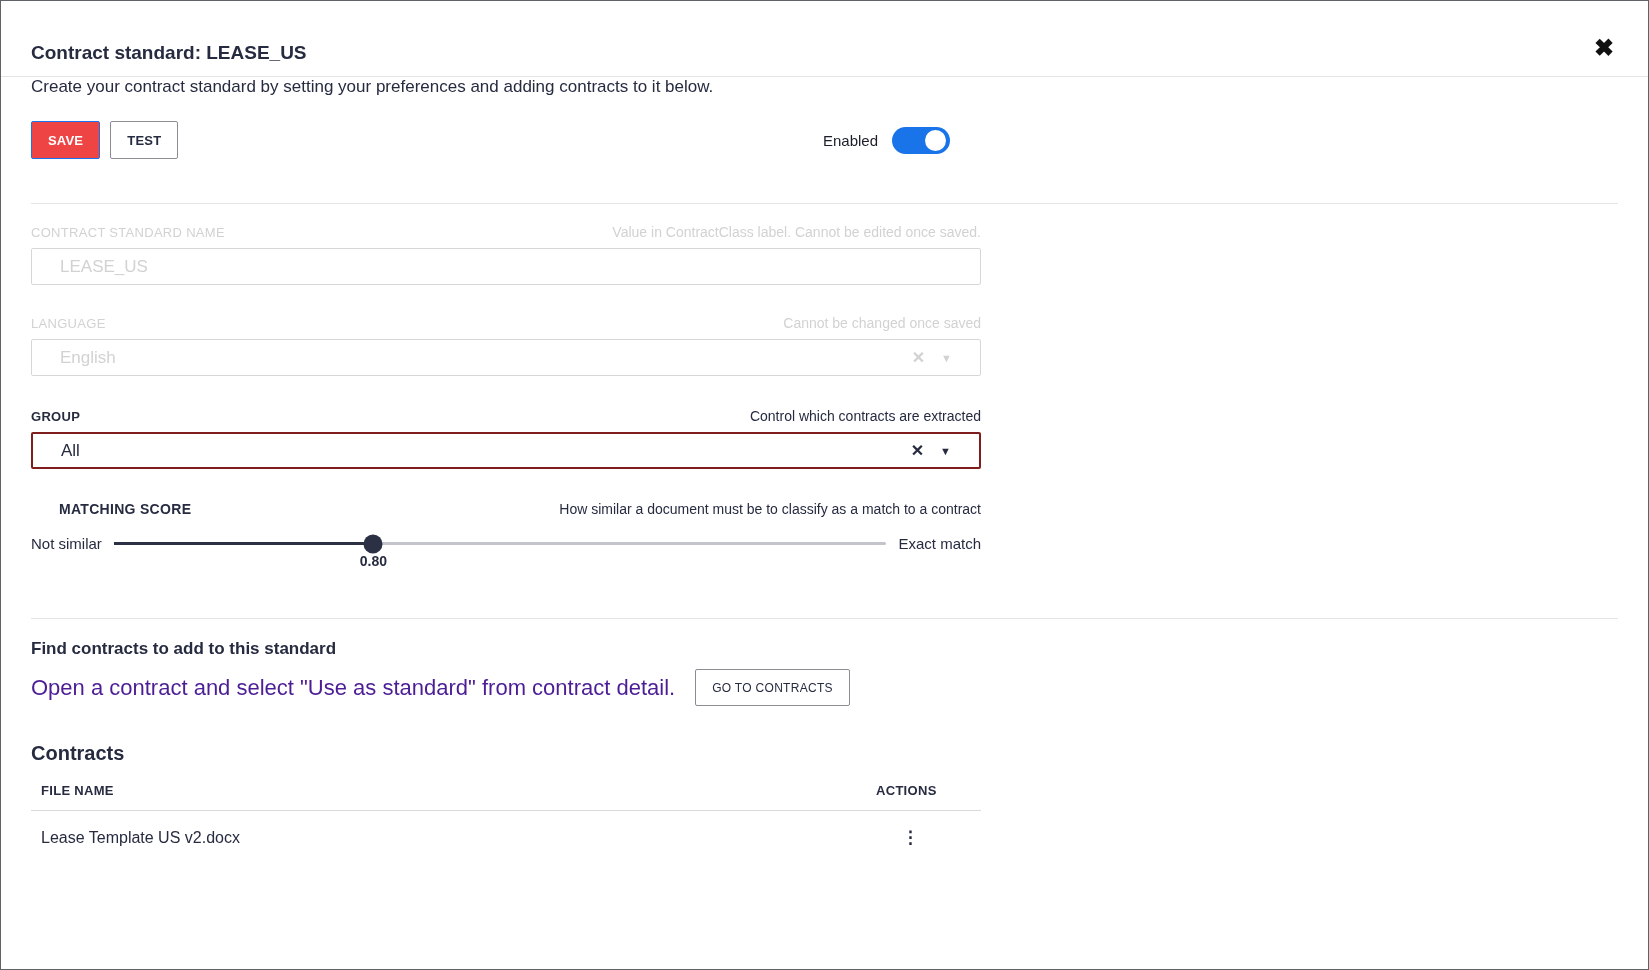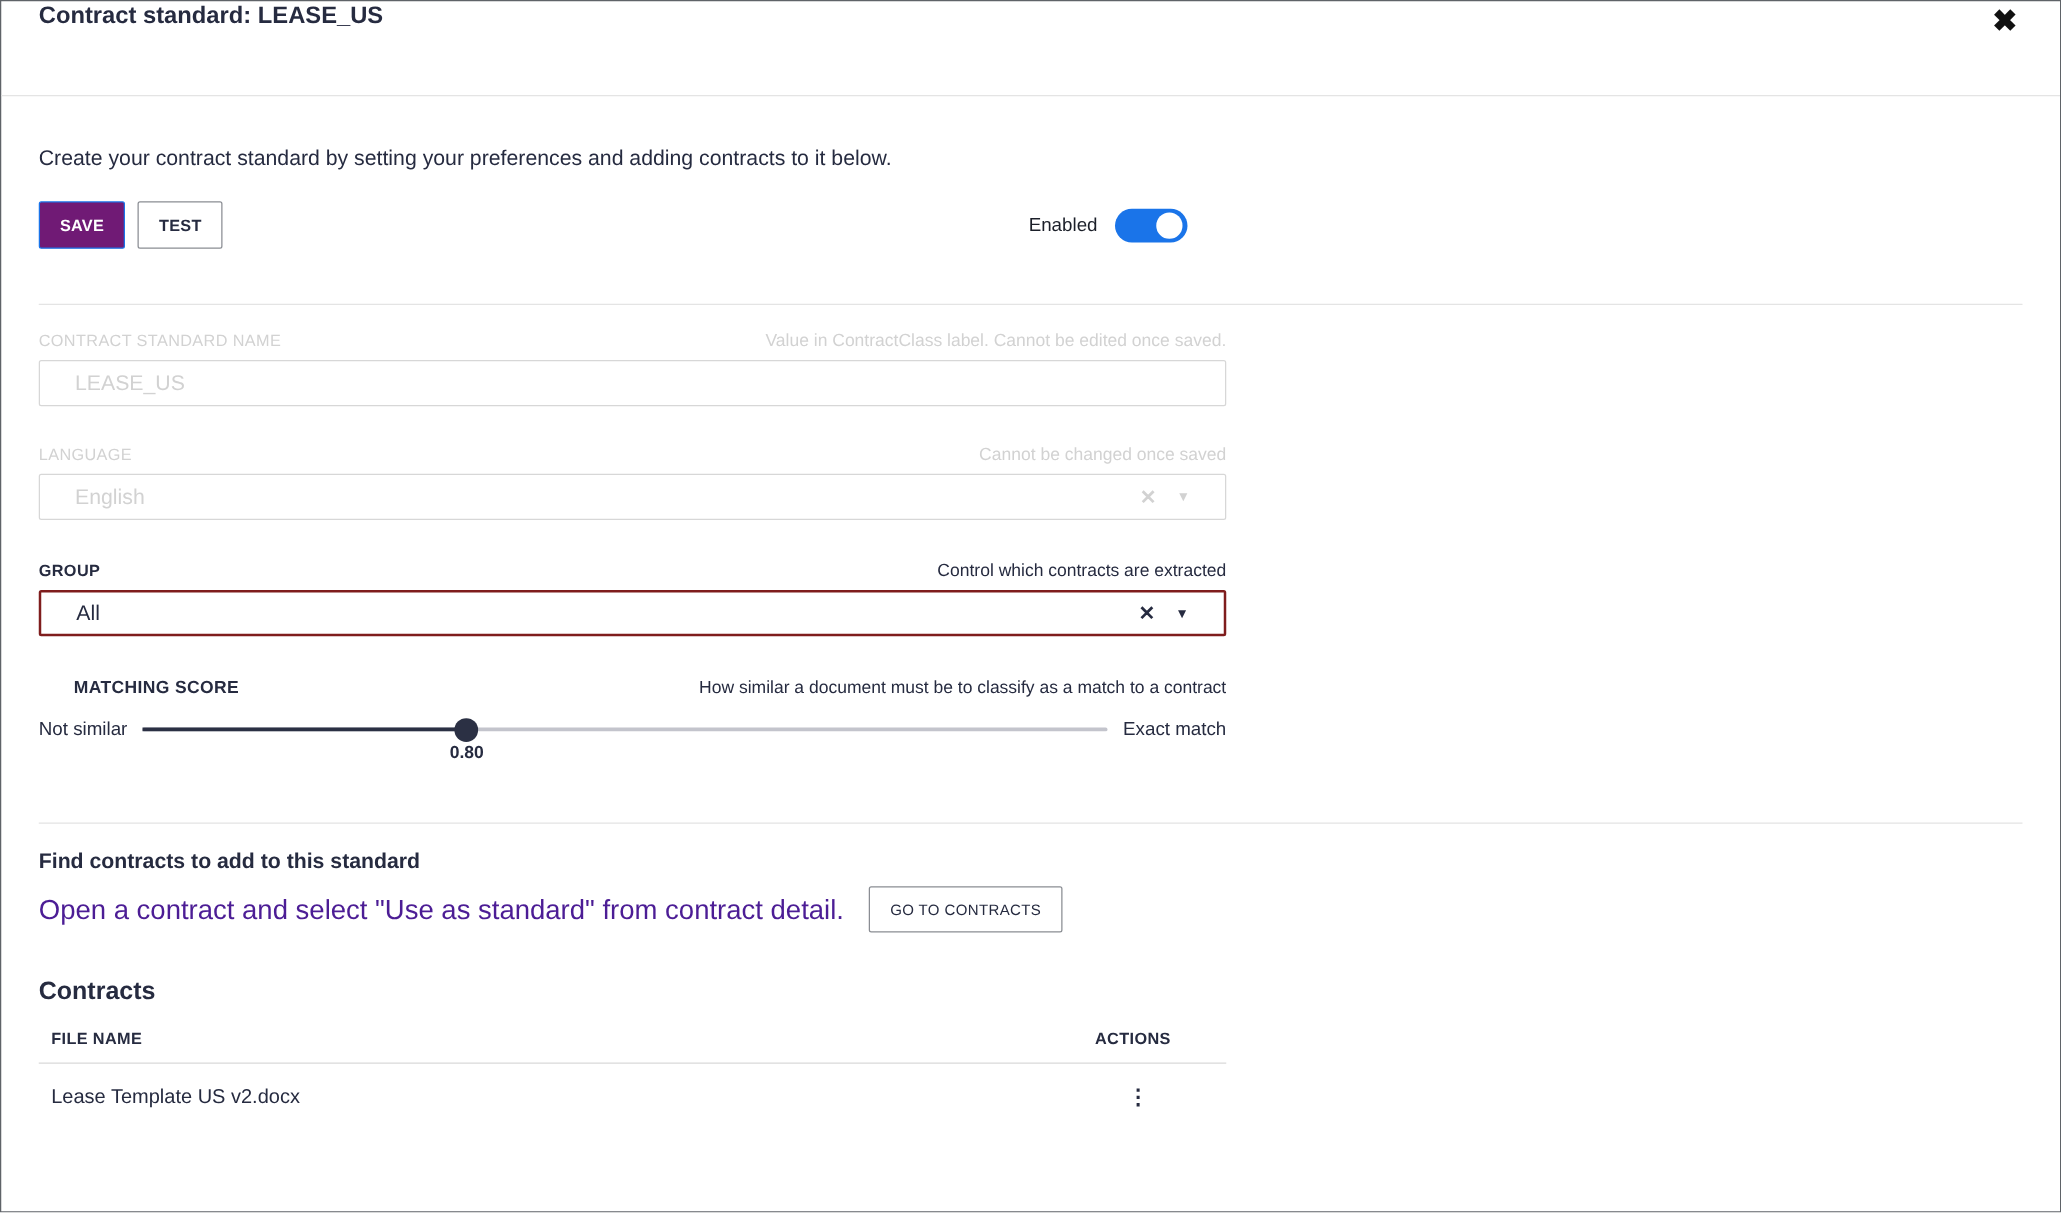--- a/index.html
+++ b/index.html
@@ -4,37 +4,37 @@
 <style>
   * { margin:0; padding:0; box-sizing:border-box; }
   html,body { background:#fff; }
   body { font-family:"Liberation Sans", sans-serif; color:#262b40; }
   .modal {
     position:relative; width:1649px; height:970px; background:#fff;
     border:1px solid #5f6368; overflow:hidden;
   }
   
   .modal-header {
-    height:76px; display:flex; align-items:flex-start; justify-content:space-between;
-    padding:1px 30px; border-bottom:1px solid #e4e4e4;
+    height:76px; display:flex; align-items:flex-end; justify-content:space-between;
+    padding:12px 30px; border-bottom:1px solid #e4e4e4;
   }
   .modal-title { font-size:19px; font-weight:700; color:#262b40; }
   .close-btn {
     background:none; border:none; cursor:pointer; font-size:24px; font-weight:900;
     color:#111; line-height:1; padding:4px;
   }
   
   .modal-body { padding:0 30px; }
-  .intro { margin-top:40px; font-size:17px; color:#262b40; }
+  .intro { font-size:17px; color:#262b40; }
   .toolbar { margin-top:24px; display:flex; align-items:center; }
   .btn {
     font-family:"Liberation Sans", sans-serif; font-size:13px; font-weight:700;
     height:38px; padding:0 16px; cursor:pointer; border-radius:2px; letter-spacing:.2px;
   }
-  .btn-primary { background:#701a75; color:#fff; border:1px solid #1a74e9; }
+  .btn-primary { background:#ef4444; color:#fff; border:1px solid #1a74e9; }
   .btn-outline { background:#fff; color:#262b40; border:1px solid #8a8d93; margin-left:10px; }
   .toolbar-right { margin-left:auto; margin-right:668px; display:flex; align-items:center; gap:14px; }
   .enabled-label { font-size:15px; color:#1b1f29; }
   .toggle {
     width:58px; height:27px; border-radius:14px; background:#1a74e9; position:relative;
     border:none; cursor:pointer;
   }
   .toggle .knob {
     position:absolute; top:3px; right:4px; width:21px; height:21px; border-radius:50%;
     background:#fff;

